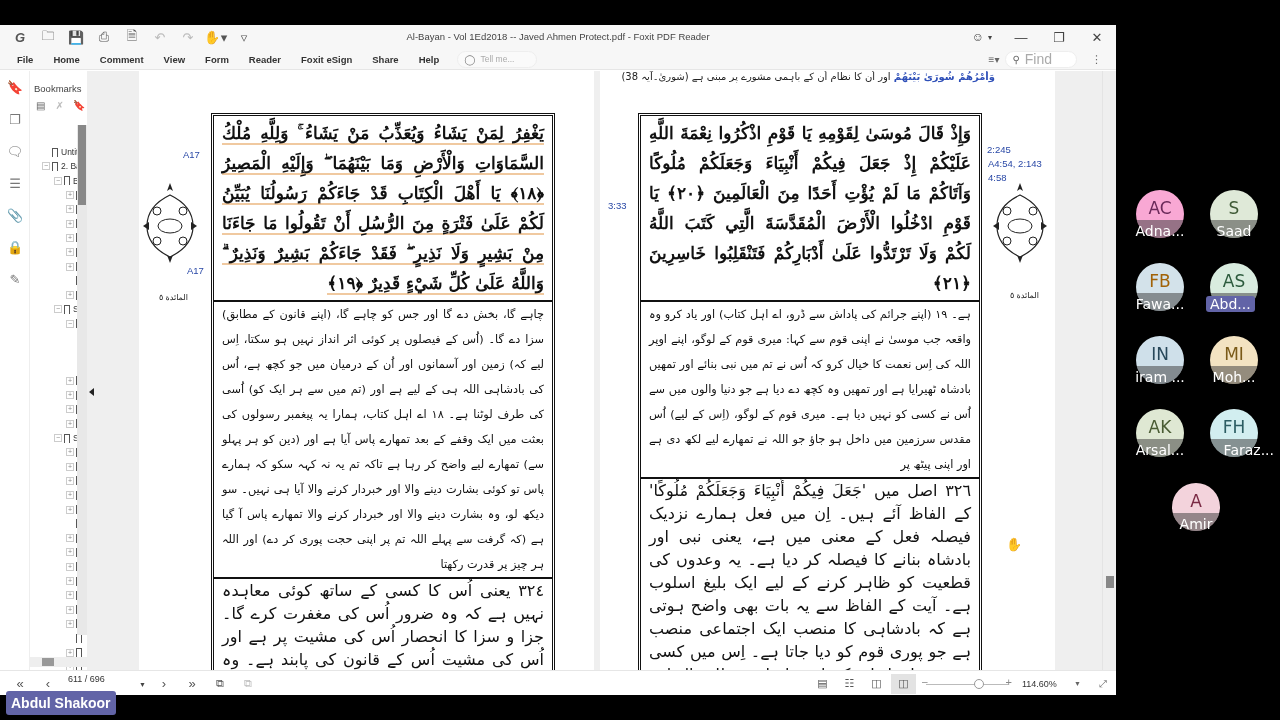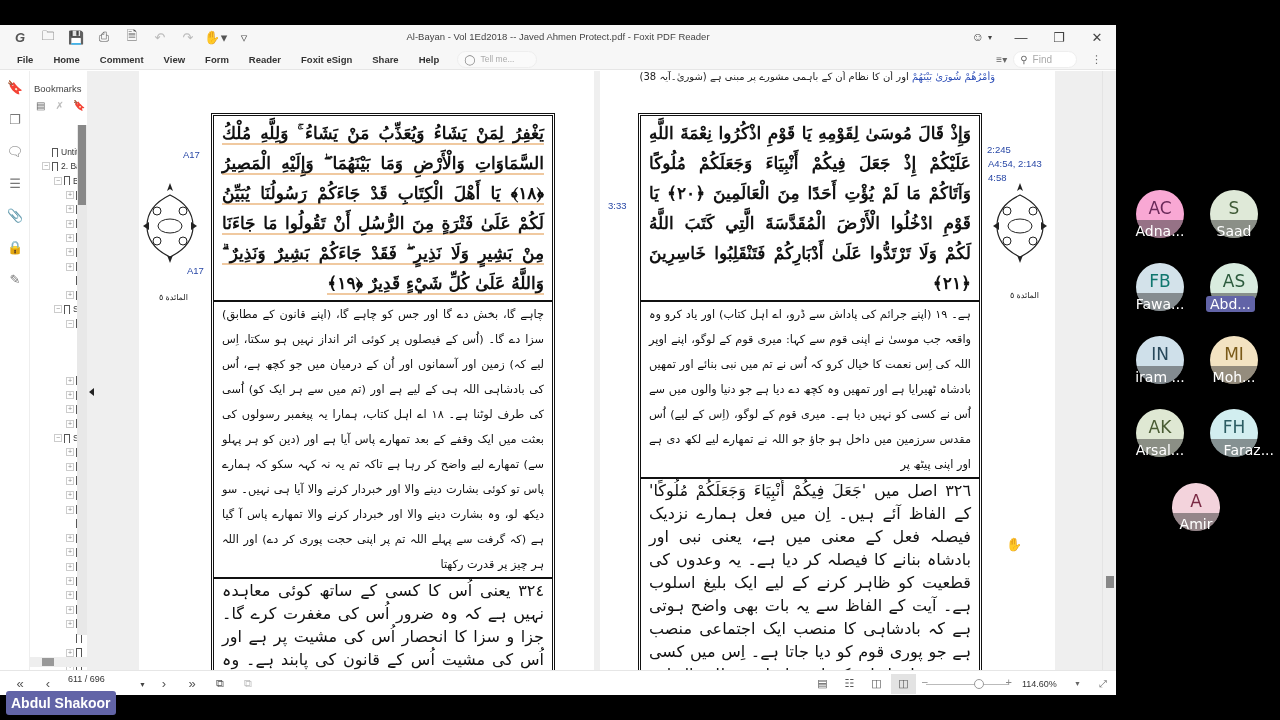--- a/index.html
+++ b/index.html
@@ -14,21 +14,21 @@
 .winbtns{position:absolute;right:0;top:0;display:flex;height:24px}
 .winbtns .wb{width:38px;height:24px;display:flex;align-items:center;justify-content:center;color:#444;font-size:13px}
 .acct{position:absolute;right:124px;top:0;height:24px;display:flex;align-items:center;color:#444;font-size:12px;gap:4px}
 #menubar{position:absolute;left:0;top:24px;width:1116px;height:21px;background:#f7f7f7;display:flex;align-items:center;border-bottom:1px solid #e6e6e6}
 #menubar .mi{font-size:9.5px;color:#333;padding:0 10px;line-height:21px;font-weight:600}
 #menubar .mi:first-child{padding-left:17px}
 .tellme{margin-left:8px;display:flex;align-items:center;gap:5px;height:17px;border:1px solid #eee;border-radius:9px;padding:0 22px 0 6px;background:#fafafa}
 .tellme span{font-size:8.5px;color:#aaa}
 .findbox{position:absolute;right:14px;top:1px;display:flex;align-items:center;gap:6px;height:18px}
 .findbox .fi{display:flex;align-items:center;gap:5px;border:1px solid #eee;border-radius:9px;padding:0 24px 0 6px;height:17px;background:#fff}
-.findbox .fi span{font-size:10px;color:#aaa}
+.findbox .fi span{font-size:14px;color:#aaa}
 .findbox .kebab{color:#666;font-size:11px;margin-left:8px}
 #leftrail{position:absolute;left:0;top:46px;width:30px;height:605px;background:#fff;border-right:1px solid #eee}
 #leftrail .ri{width:30px;height:32px;display:flex;align-items:center;justify-content:center;color:#777;font-size:13px}
 #leftrail .ri.active{color:#e8862b}
 #bookmarks{position:absolute;left:30px;top:46px;width:57px;height:605px;background:#fff;overflow:hidden}
 #bookmarks .bh{font-size:9.5px;color:#444;padding:12px 0 0 4px;white-space:nowrap}
 #bookmarks .btools{display:flex;gap:10px;padding:6px 0 0 6px;color:#666;font-size:10px;white-space:nowrap}
 #bmtree{position:absolute;left:0;top:74px;width:57px}
 .bm{height:14.3px;display:flex;align-items:center;font-size:8.5px;color:#333;white-space:nowrap}
 .bm .tg{width:8px;height:8px;border:1px solid #ccc;font-size:7px;line-height:6px;text-align:center;color:#888;margin-right:2px;flex:0 0 auto}
@@ -47,21 +47,21 @@
 .frame{position:absolute;border:3px double #111;background:#fff}
 .arabic{font-family:"DejaVu Serif",serif;direction:rtl;text-align:justify;color:#111;font-weight:bold;font-size:17px;line-height:30px;padding:2px 8px}
 .urdu{font-family:"DejaVu Sans",sans-serif;direction:rtl;text-align:justify;color:#111;font-size:11.3px;line-height:25px;padding:0 8px}
 .rule{border-top:2px solid #111;margin:0 0}
 .note{font-family:"DejaVu Sans",sans-serif;direction:rtl;text-align:justify;color:#111;font-size:16px;line-height:23px;padding:0 8px}
 .hl{border-bottom:2px solid #f0c9a0}
 .ref{position:absolute;font-size:9.5px;color:#2948a6;font-family:"Liberation Sans",sans-serif}
 .orn{position:absolute;width:54px;height:90px}
 .surah{position:absolute;font-size:8px;color:#222;font-family:Liberation Sans, sans-serif}
 .topnote{position:absolute;right:60px;top:2px;font-family:"DejaVu Sans",sans-serif;direction:rtl;font-size:10px;color:#222;white-space:nowrap}
-.topnote .bl{color:#2e4fb8;font-weight:normal}
+.topnote .bl{color:#2e4fb8;font-weight:bold}
 #vscroll{position:absolute;left:1102px;top:46px;width:14px;height:605px;background:#efefef;border-left:1px solid #e4e4e4}
 #vscroll .th{position:absolute;left:3px;top:505px;width:8px;height:12px;background:#888}
 #cursor{position:absolute;left:1006px;top:512px;font-size:13px;color:#444}
 #statusbar{position:absolute;left:0;top:645px;width:1116px;height:25px;background:#fff;border-top:1px solid #e6e6e6;display:flex;align-items:center}
 .nav{display:flex;align-items:center;height:25px}
 .nav .nb{width:28px;text-align:center;color:#555;font-size:13px}
 .pagein{width:88px;display:flex;justify-content:space-between;align-items:center;font-size:9px;color:#333;padding:0 4px 8px 0}
 .pagein .dd{font-size:7px;color:#444;padding-top:10px}
 .viewmodes{position:absolute;left:810px;top:0;display:flex;align-items:center;height:25px;gap:2px}
 .viewmodes .vm{width:25px;height:20px;display:flex;align-items:center;justify-content:center;color:#555;font-size:11px}
@@ -444,21 +444,21 @@
     <div class="part" style="left: 1136px; top: 190px; background: #f9a8d4; color: rgb(107, 42, 90);">
       <span>AC</span>
       <div class="shade"></div>
     </div>
     <div class="pname" style="left: 1120px; top: 223px;">Adna...</div>
     <div class="part" style="left: 1210px; top: 190px; background: rgb(223, 233, 216); color: rgb(63, 90, 54);">
       <span>S</span>
       <div class="shade"></div>
     </div>
     <div class="pname" style="left: 1194px; top: 223px;">Saad</div>
-    <div class="part" style="left: 1136px; top: 263px; background: rgb(211, 226, 234); color: #0f766e;">
+    <div class="part" style="left: 1136px; top: 263px; background: rgb(211, 226, 234); color: #a16207;">
       <span>FB</span>
       <div class="shade"></div>
     </div>
     <div class="pname" style="left: 1120px; top: 296px;">Fawa...</div>
     <div class="part" style="left: 1210px; top: 263px; background: rgb(217, 236, 223); color: rgb(43, 90, 60);">
       <span>AS</span>
       <div class="shade"></div>
     </div>
     <div class="pname hl2" style="left: 1206px; top: 296px;">Abd...</div>
     <div class="part" style="left: 1136px; top: 336px; background: rgb(207, 224, 234); color: rgb(39, 72, 90);">

